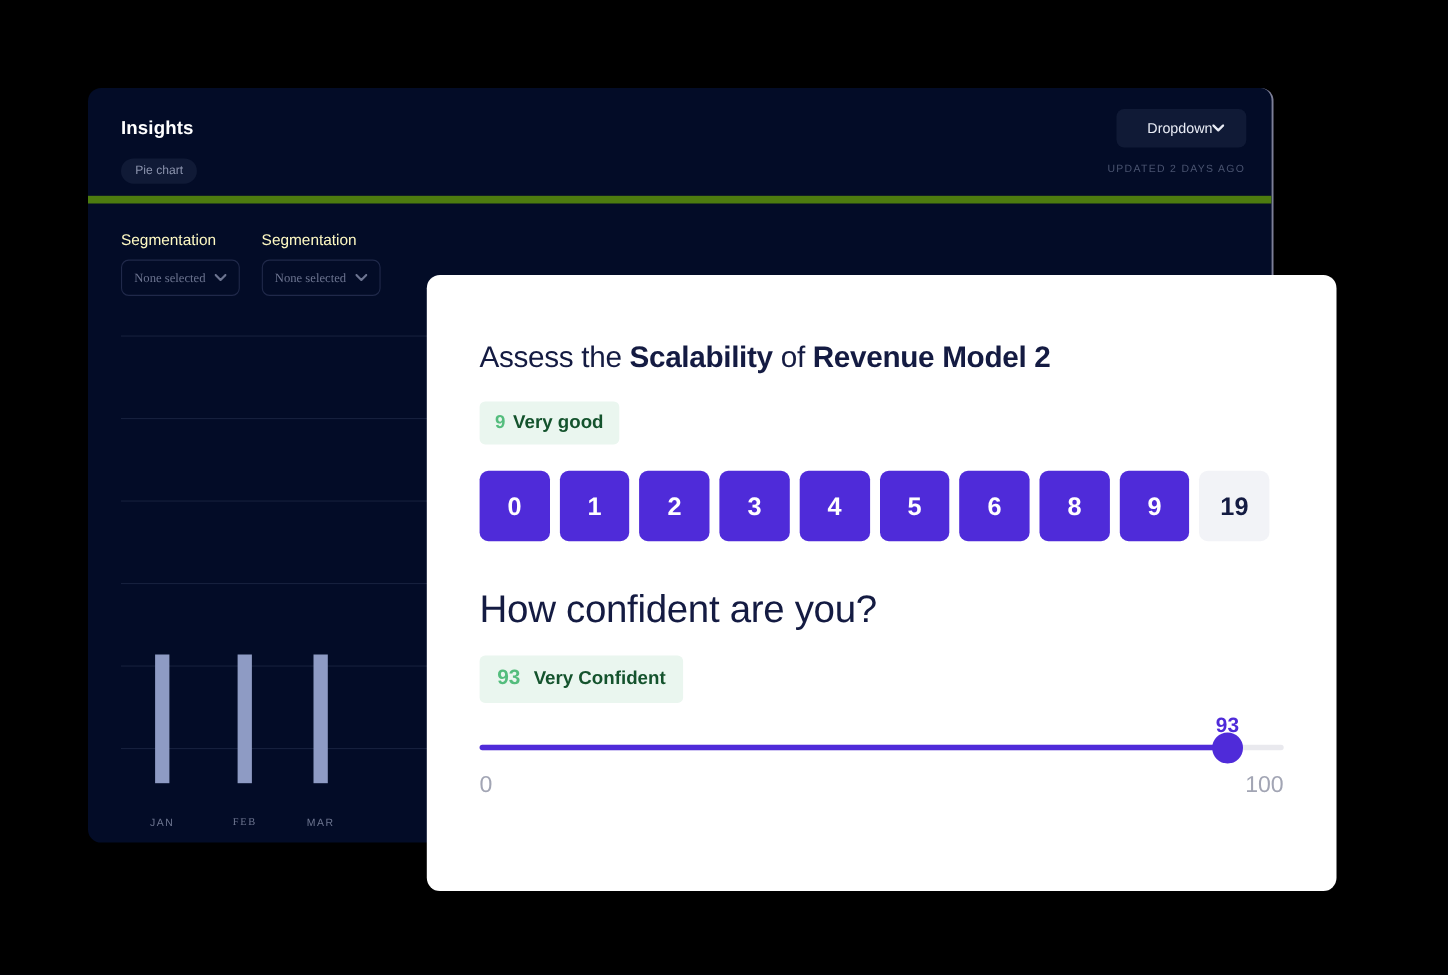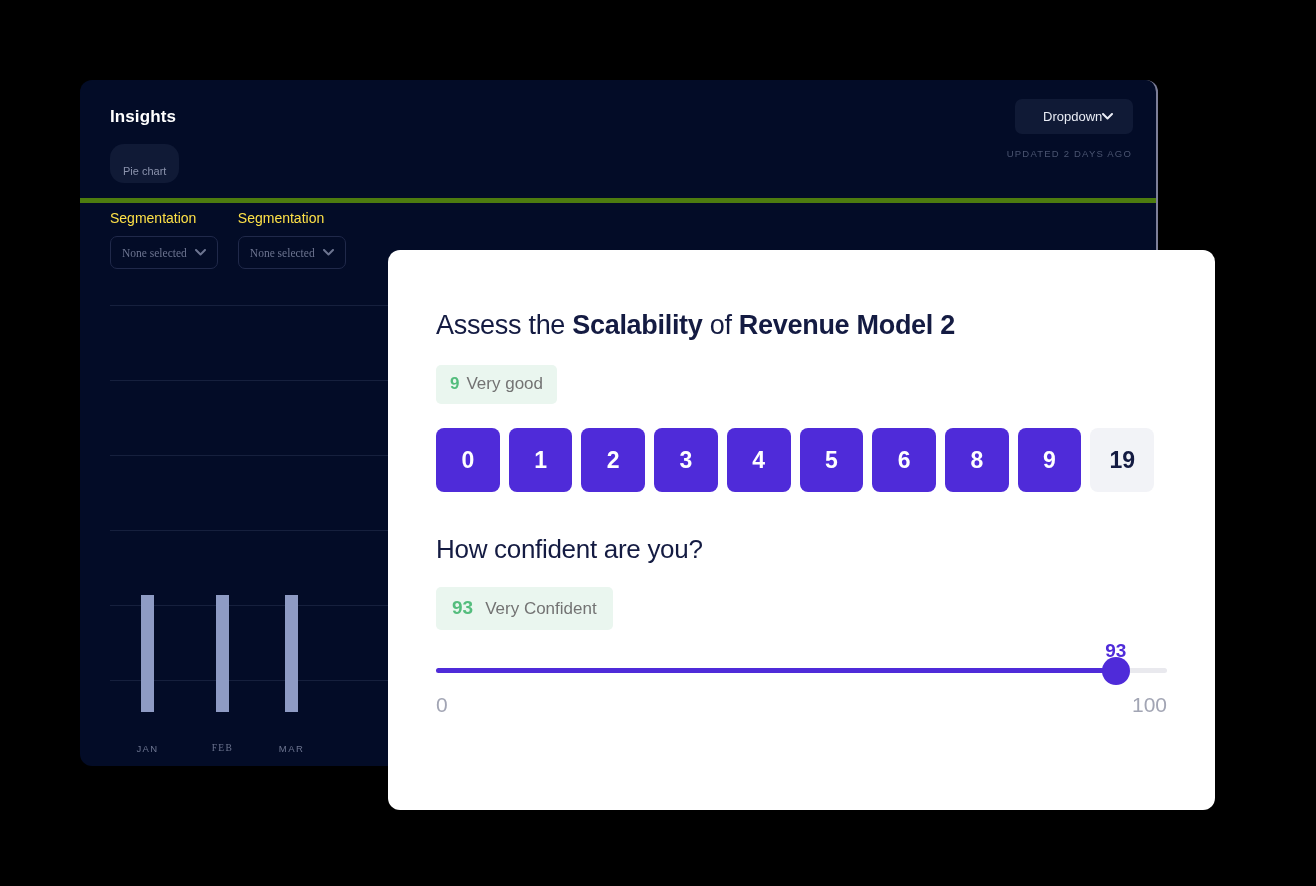--- a/index.html
+++ b/index.html
@@ -14,31 +14,31 @@
   
   .panel {
     position:absolute; left:80px; top:80px;
     width:1078px; height:686px;
     background:#030C27;
     border-radius:12px;
     border-right:2px solid #7d7f98;
     overflow:hidden;
   }
   .panel-header {
-    position:relative; height:123px;
-    border-bottom:5px solid #4d7c0f;
+    position:relative; height:105px;
+    border-bottom:7px solid #4d7c0f;
   }
   .panel-title {
     position:absolute; left:30px; top:27px;
     font-size:17px; font-weight:bold; color:#ffffff;
     letter-spacing:.1px;
   }
   .tag-pill {
     position:absolute; left:30px; top:64px;
-    padding:21px 13px 6px;
+    padding:5px 13px 6px;
     background:#101a36;
     border-radius:14px;
     font-size:11px; color:#8b93ad;
   }
   .dropdown-btn {
     position:absolute; right:23px; top:19px;
     width:118px; height:35px;
     background:#101a36;
     border-radius:7px;
     display:flex; align-items:center; justify-content:space-between;
@@ -49,21 +49,21 @@
   .chev { width:11px; height:7px; flex:0 0 auto; }
   .chev path { stroke:#e9ecf5; stroke-width:2; fill:none; stroke-linecap:round; stroke-linejoin:round; }
   .updated-text {
     position:absolute; right:24px; top:68px;
     font-size:9.5px; letter-spacing:1.2px; color:#4a5470;
   }
 
   
   .seg-row { position:absolute; left:30px; top:130px; display:flex; gap:20px; }
   .seg-group { display:flex; flex-direction:column; }
-  .seg-label { font-size:14px; color:#fde047; margin-bottom:10px; }
+  .seg-label { font-size:14px; color:#fef9c3; margin-bottom:10px; }
   .seg-select {
     height:33px; min-width:107px;
     border:1px solid #20294a; border-radius:7px;
     display:flex; align-items:center; gap:8px;
     padding:0 11px;
     cursor:pointer;
   }
   .seg-select .sel-val { font-size:11.5px; color:#6c7490;font-family:Liberation Serif, serif; }
   .seg-select .chev path { stroke:#6c7490; }
 
@@ -93,38 +93,38 @@
   }
   .modal-title .bold { font-weight:bold; }
 
   .badge {
     display:inline-flex; align-items:baseline; gap:7px;
     background:#eaf6ef; border-radius:5px;
     padding:9px 14px 10px;
     margin-top:24px;
   }
   .badge-num { font-size:17px; font-weight:bold; color:#54bd7d; }
-  .badge-text { font-size:17px; font-weight:normal; color:#737373; }
+  .badge-text { font-size:17px; font-weight:bold; color:#14532d; }
 
   .rating-row { display:flex; gap:9px; margin-top:24px; }
   .rating-btn {
     width:64px; height:64px;
     border-radius:8px;
     background:#4f2bd9;
     color:#ffffff;
     font-size:23px; font-weight:bold;
     display:flex; align-items:center; justify-content:center;
     cursor:pointer; border:none;
     font-family:"Liberation Sans", sans-serif;
   }
   .rating-btn.unselected { background:#f2f3f7; color:#141b42; }
 
   .section-q {
     margin-top:42px;
-    font-size:26px; color:#141b42; letter-spacing:-.3px;
+    font-size:35px; color:#141b42; letter-spacing:-.3px;
   }
   .badge.conf { margin-top:22px; padding:10px 16px 11px; }
   .badge.conf .badge-num { font-size:19px; }
   .badge.conf .badge-text { font-size:17px; margin-left:5px; }
 
   .slider-wrap { position:relative; margin-top:38px; width:731px; }
   .slider-value {
     position:absolute; top:-28px;
     transform:translateX(-50%);
     font-size:19px; font-weight:bold; color:#4f2bd9;

